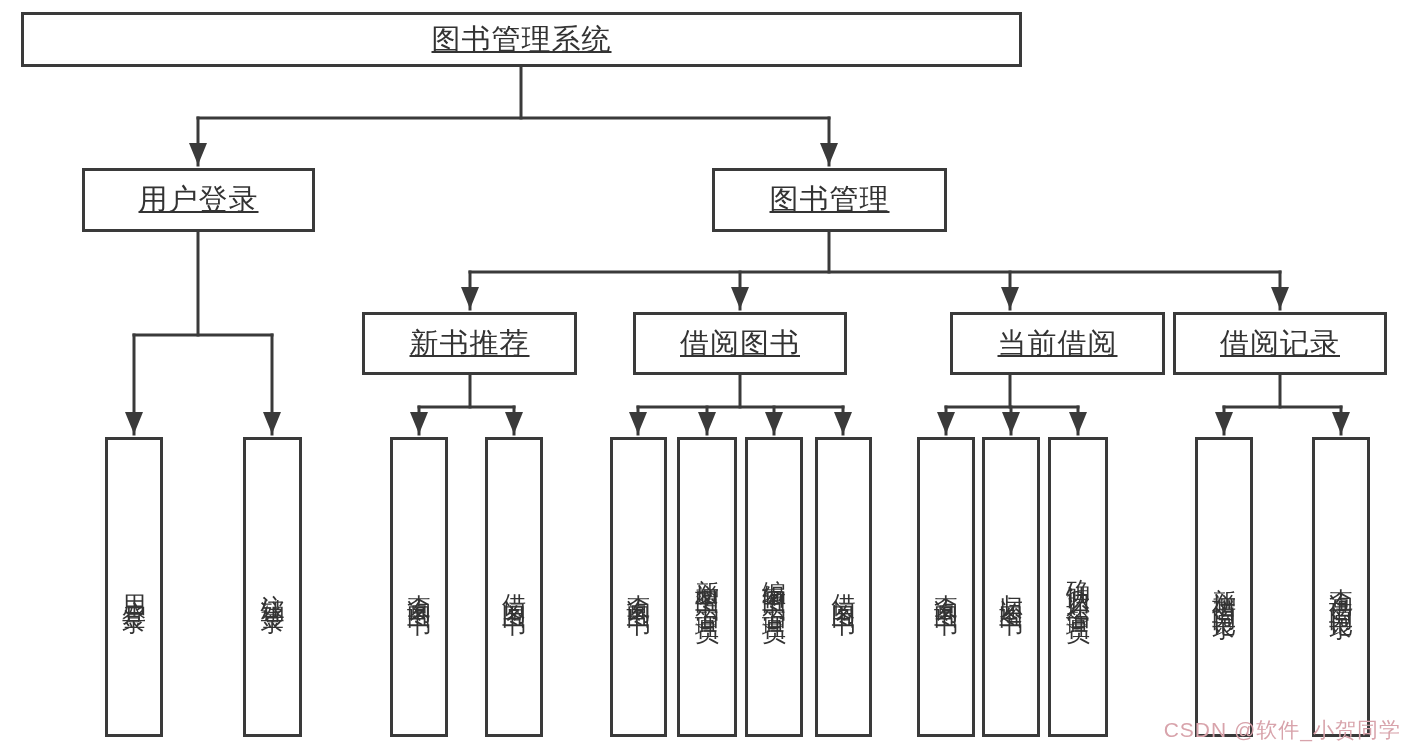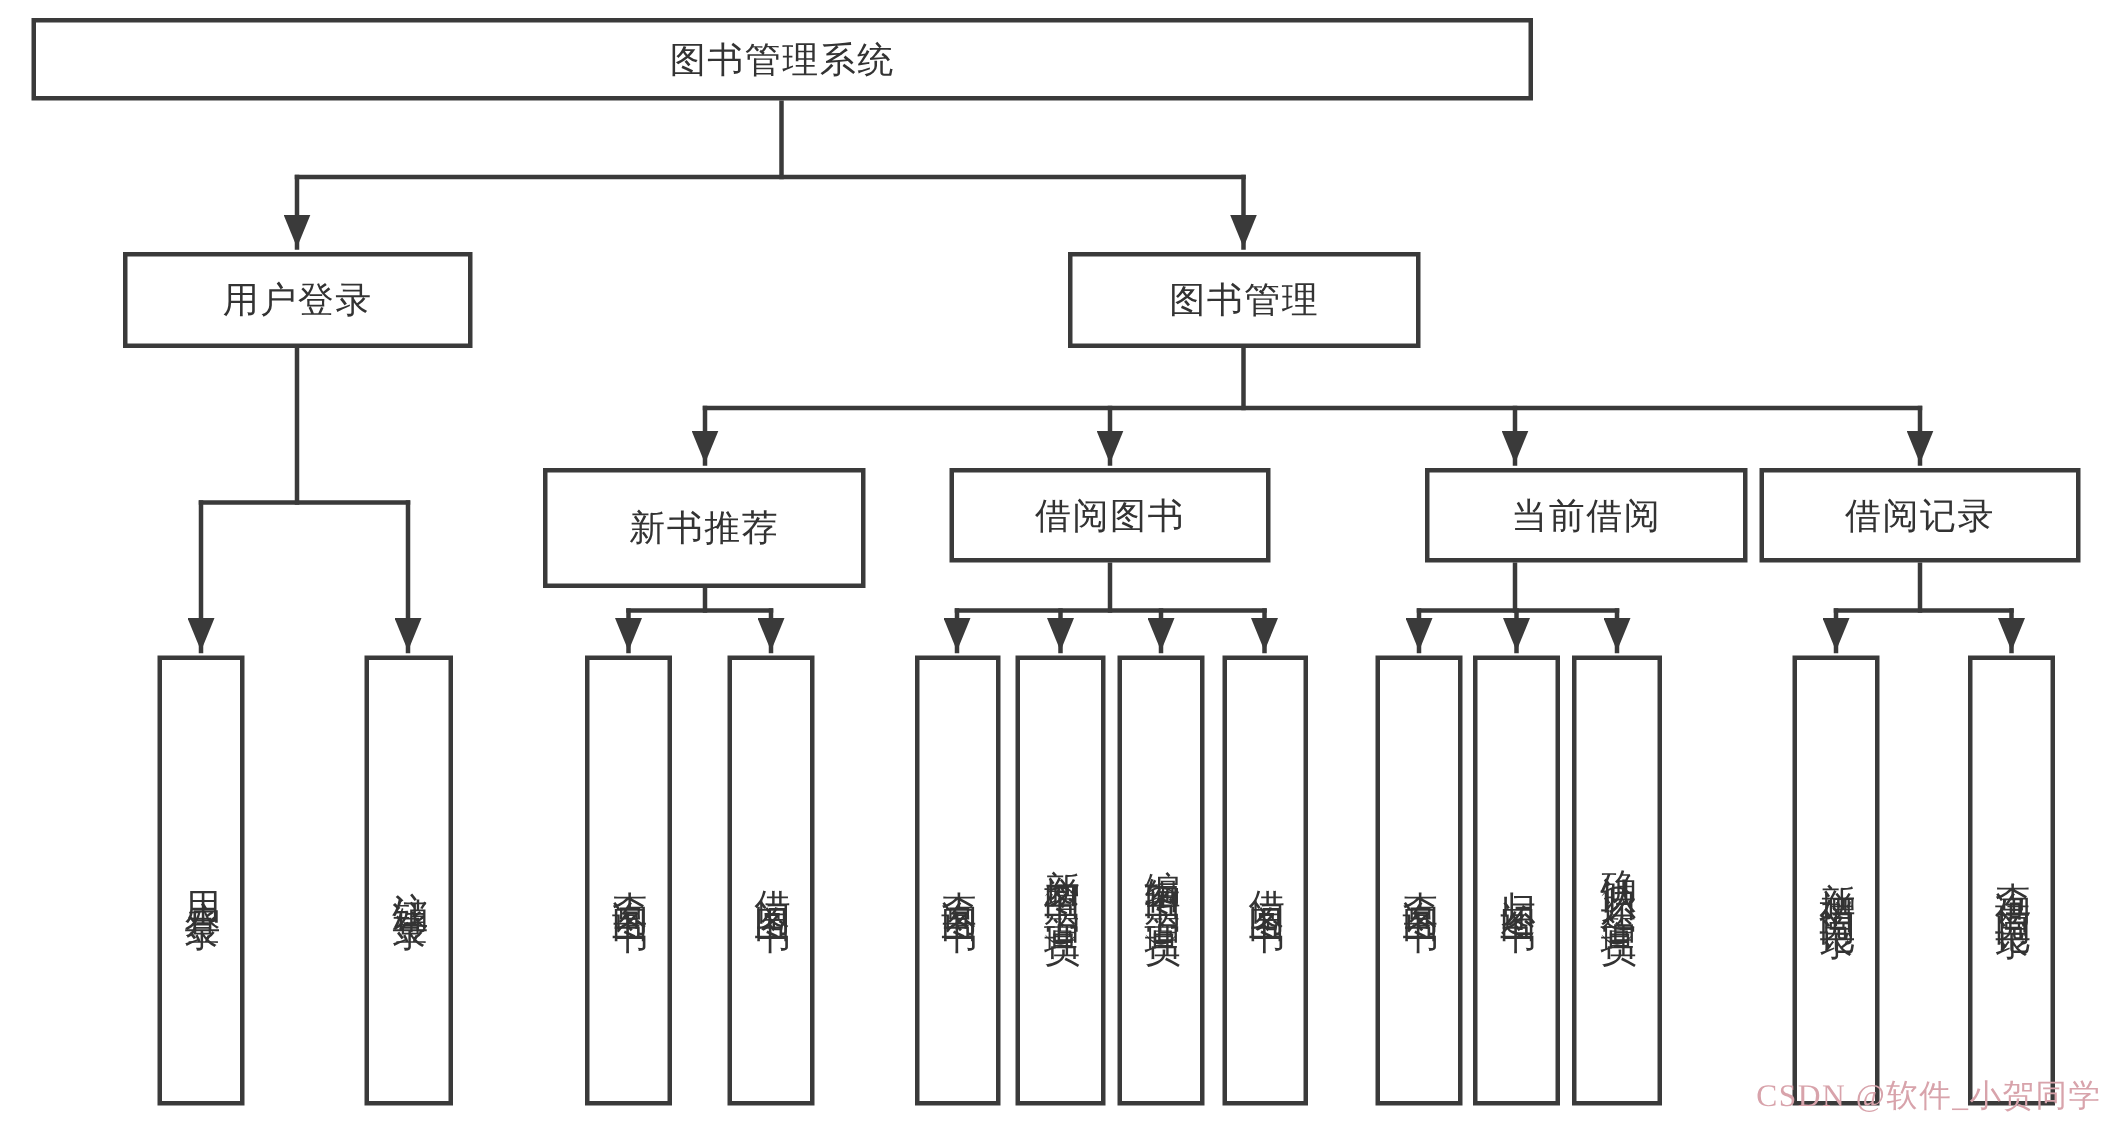--- a/index.html
+++ b/index.html
@@ -21,41 +21,41 @@
     box-sizing: border-box;
     background: #ffffff;
     border: 3px solid #3a3a3a;
     color: #333333;
     display: flex;
     align-items: center;
     justify-content: center;
     text-align: center;
   }
   .node.h {
-    font-size: 24px;
+    font-size: 29px;
     letter-spacing: 1px;
     white-space: nowrap;
+    text-decoration: underline;
   }
   .node.v {
     writing-mode: vertical-rl;
     text-orientation: mixed;
     font-size: 24px;
     letter-spacing: 6px;
     line-height: 1;
   }
   .watermark {
     position: absolute;
     right: 4px;
     bottom: 3px;
     font-size: 21px;
     letter-spacing: 1px;
     color: #d8a3ab;
     z-index: 10;
     white-space: nowrap;
-    font-family: Liberation Serif, serif;
   }
 </style>
 </head>
 <body>
 
 <div class="stage">
 
   <svg class="wires" viewBox="0 0 1405 747" xmlns="http://www.w3.org/2000/svg">
     <defs>
       <marker id="ah" viewBox="0 0 22 18" markerWidth="22" markerHeight="18" markerUnits="userSpaceOnUse" refX="22" refY="9" orient="auto">
@@ -125,21 +125,21 @@
     <span>图书管理系统</span>
   </div>
 
   <div class="node h" style="left:82px; top:168px; width:233px; height:64px;">
     <span>用户登录</span>
   </div>
   <div class="node h" style="left:712px; top:168px; width:235px; height:64px;">
     <span>图书管理</span>
   </div>
 
-  <div class="node h" style="left:362px; top:312px; width:215px; height:80px;">
+  <div class="node h" style="left:362px; top:312px; width:215px; height:63px;">
     <span>新书推荐</span>
   </div>
   <div class="node h" style="left:633px; top:312px; width:214px; height:63px;">
     <span>借阅图书</span>
   </div>
   <div class="node h" style="left:950px; top:312px; width:215px; height:63px;">
     <span>当前借阅</span>
   </div>
   <div class="node h" style="left:1173px; top:312px; width:214px; height:63px;">
     <span>借阅记录</span>

